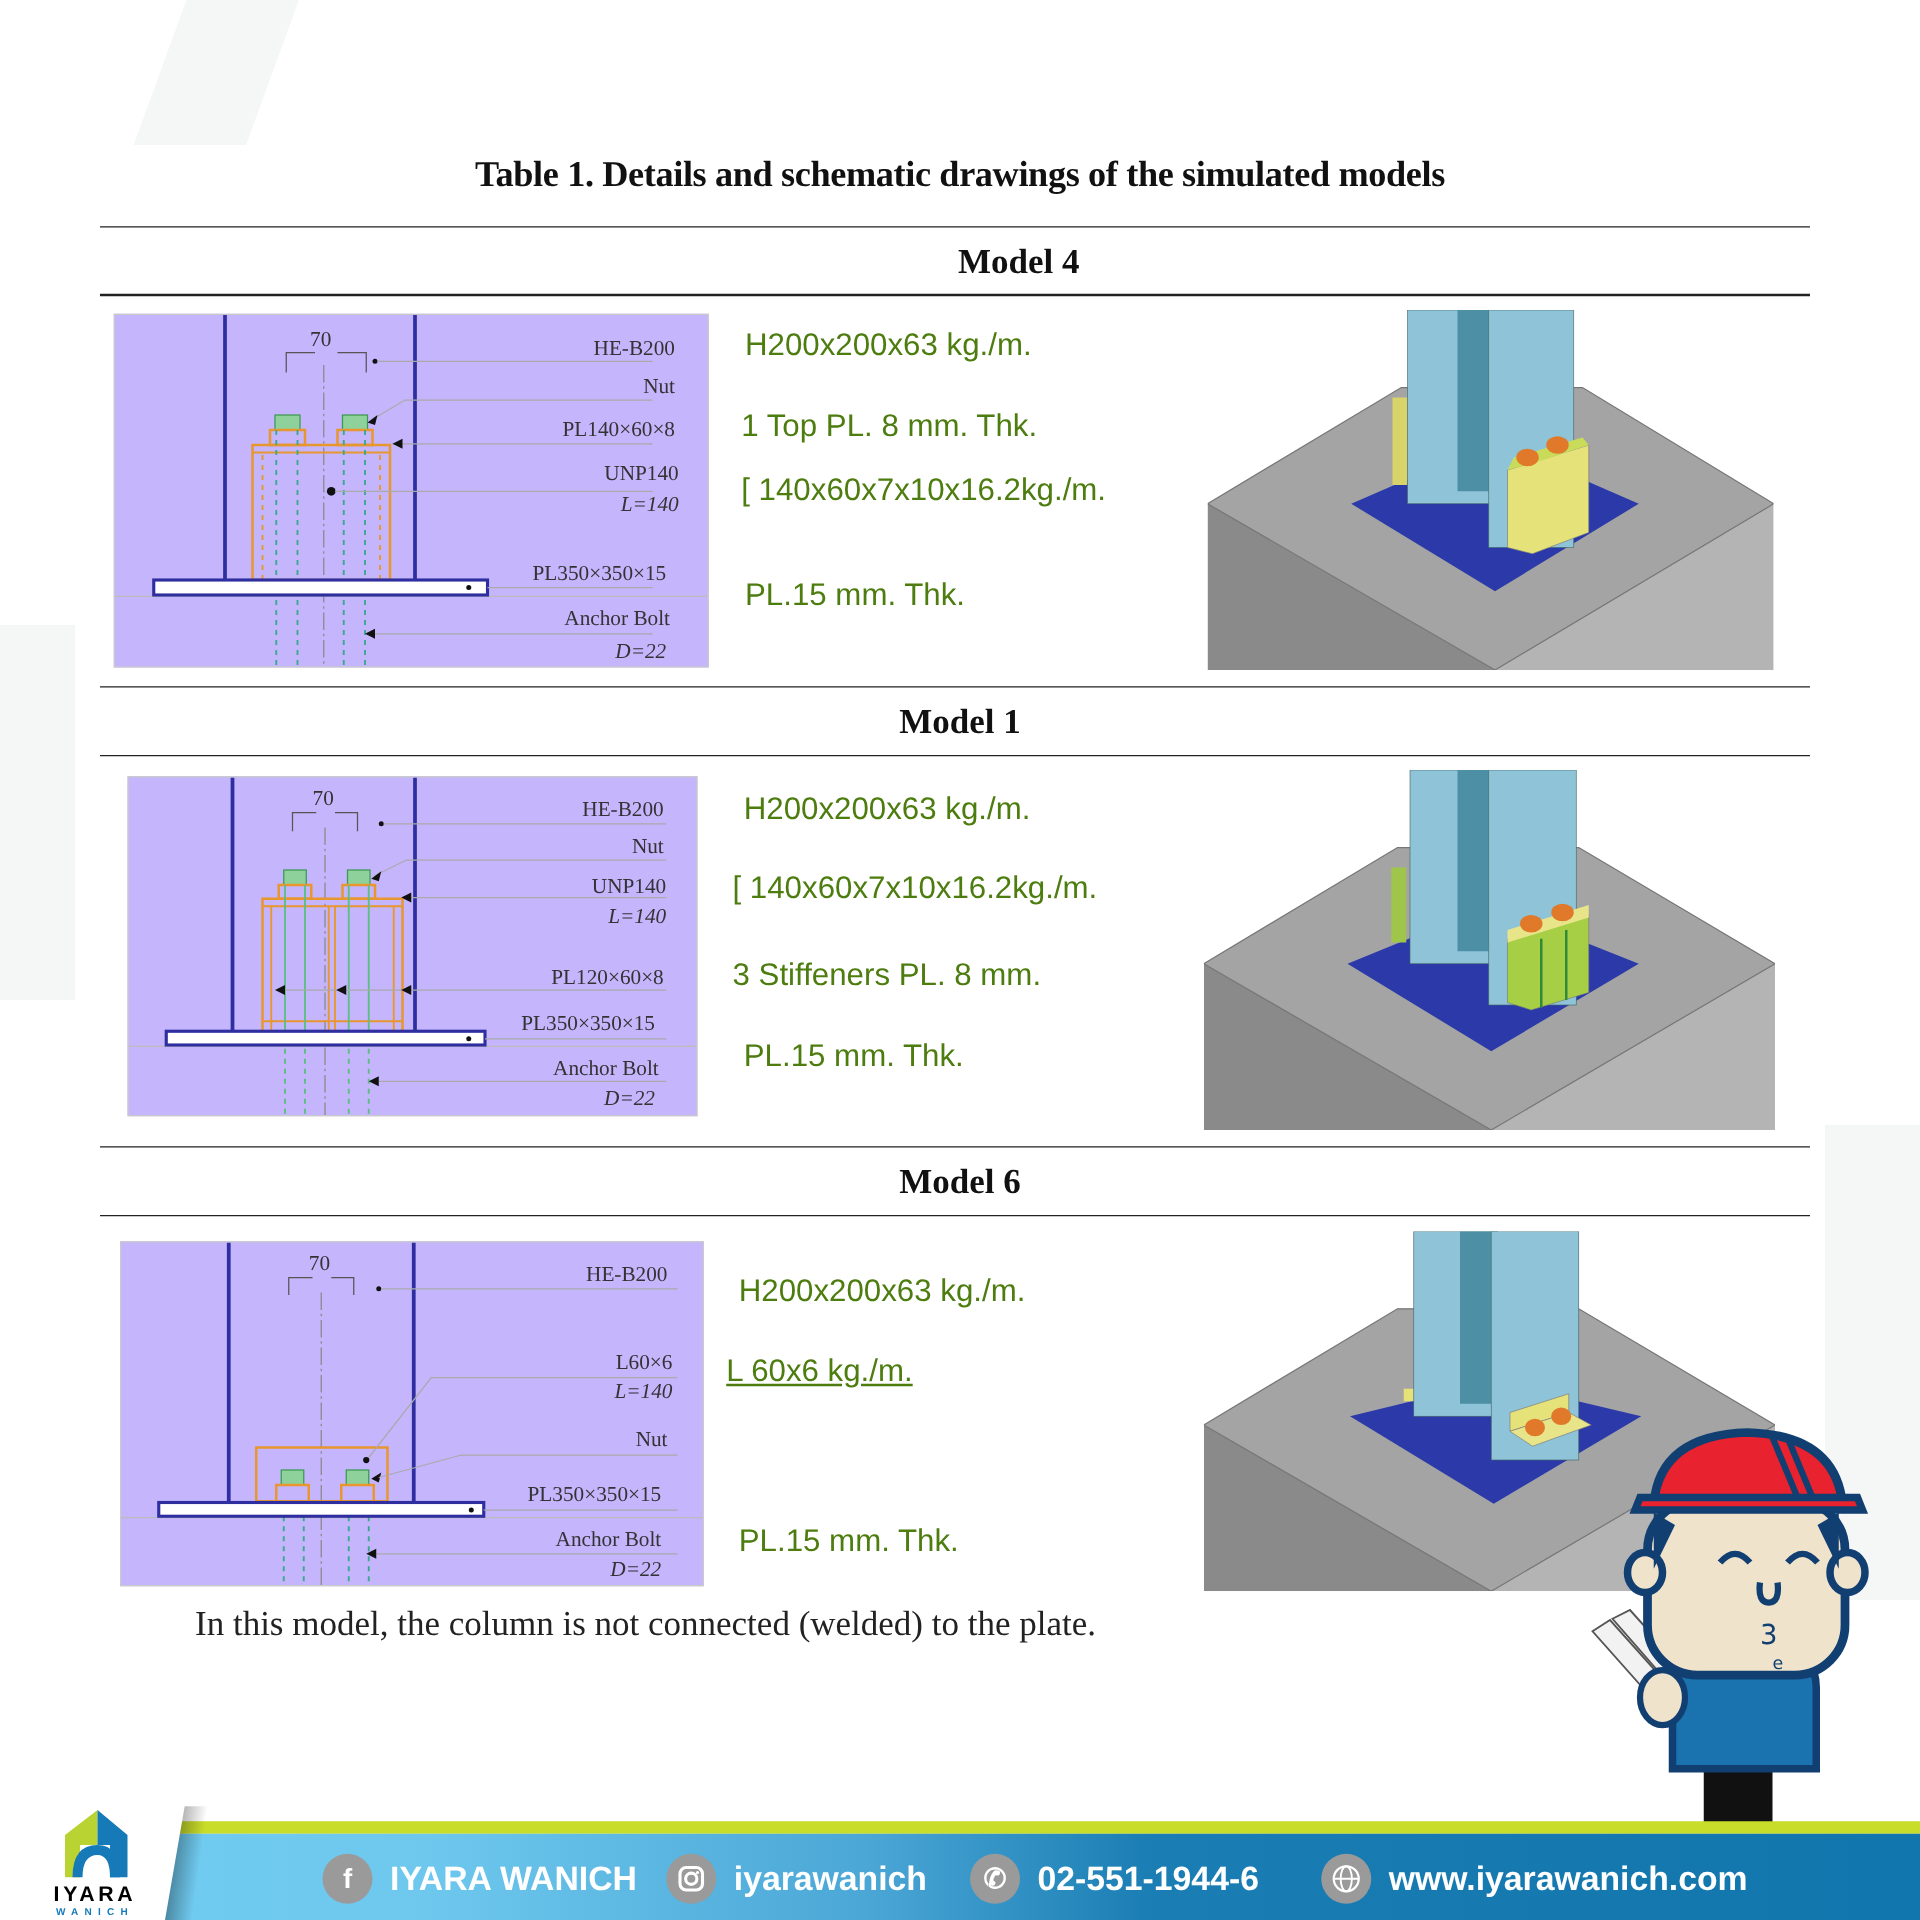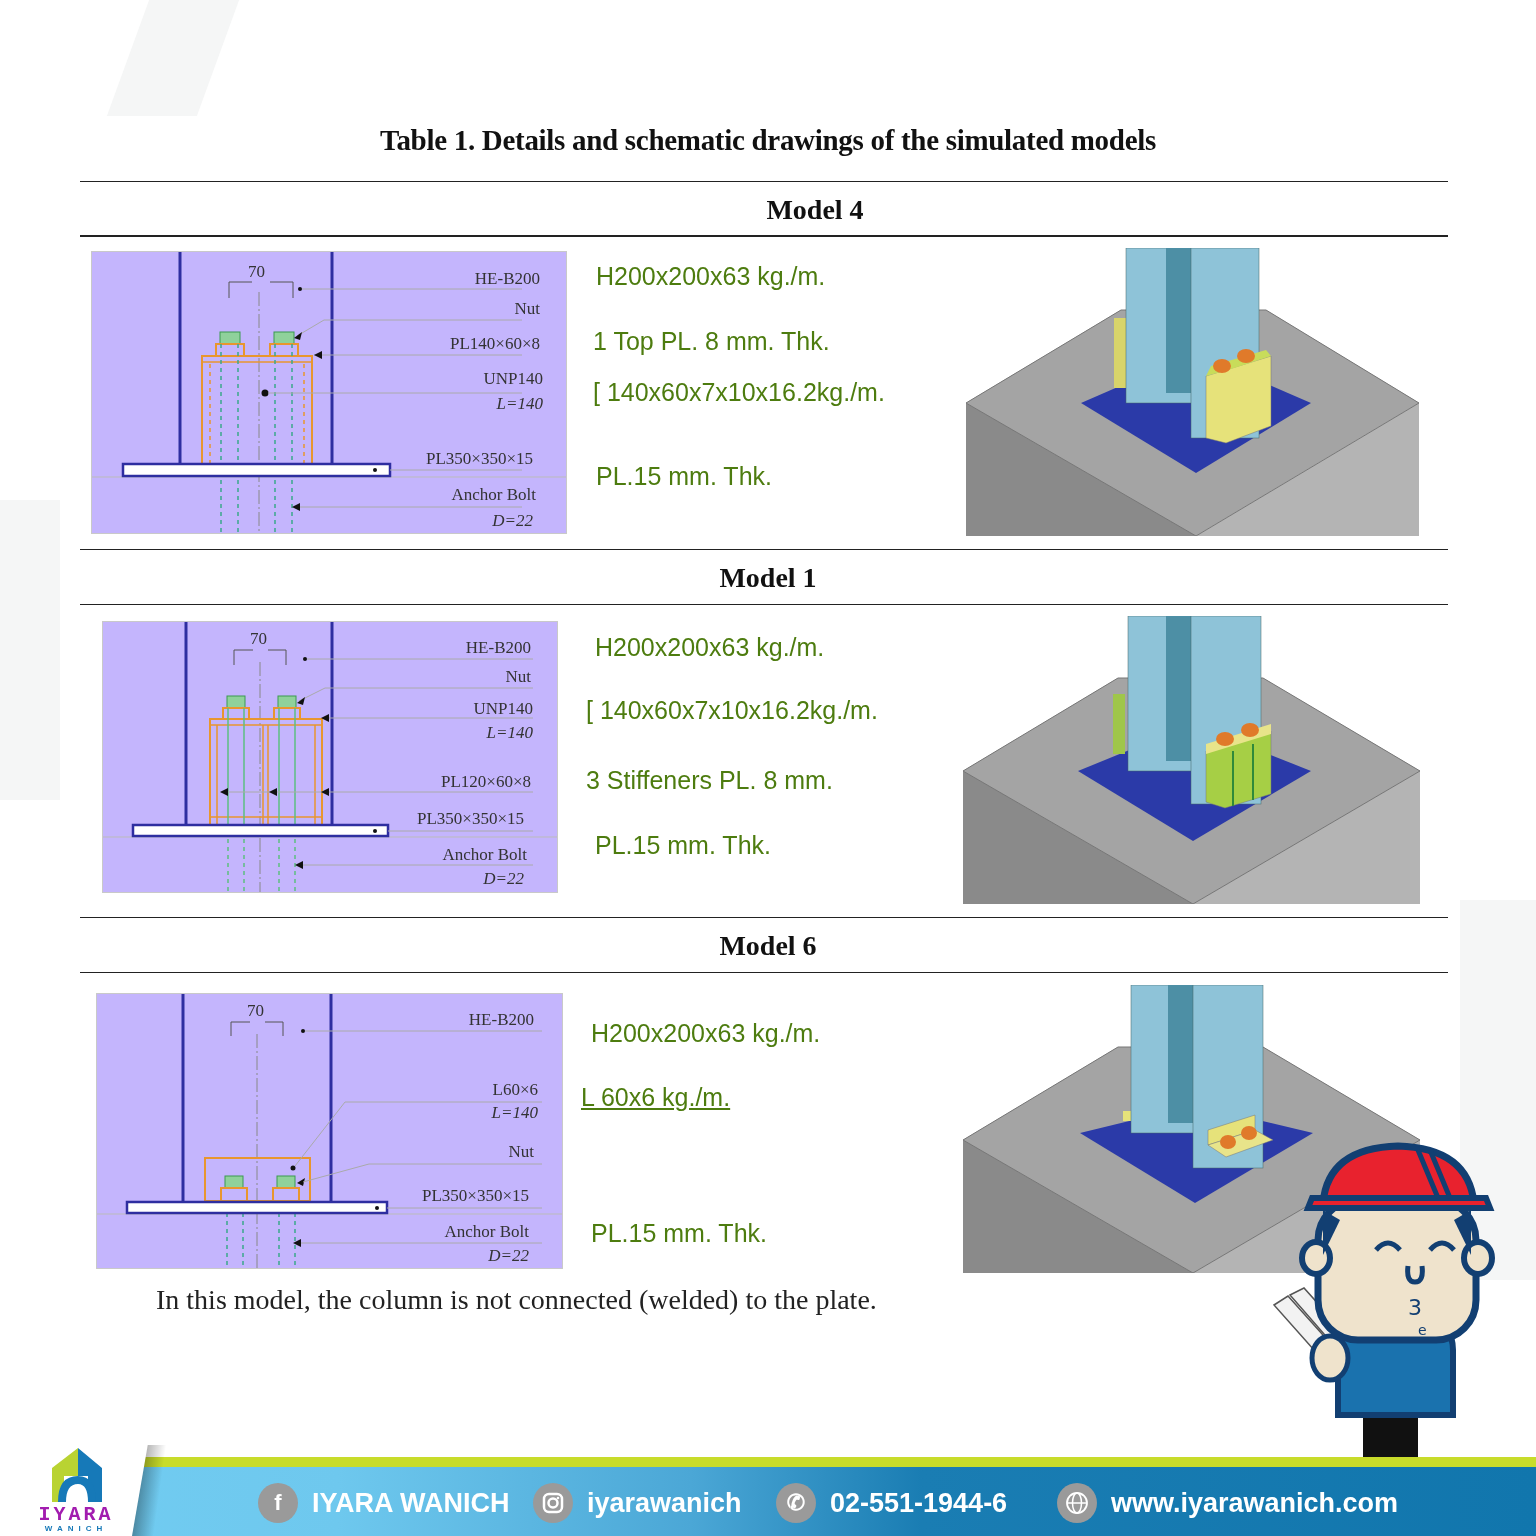--- a/index.html
+++ b/index.html
@@ -291,21 +291,21 @@
 <div class="footer-bar"></div>
 <div class="logo-shadow"></div>
 <div class="logo-panel"></div>
 
 <div style="position:absolute;left:26px;top:1446px;width:100px;height:84px;">
   <svg width="100" height="56" viewBox="0 0 100 56">
     <polygon points="26,56 26,22 52,2 52,30 38,30 38,56" fill="#b9d332"></polygon>
     <polygon points="52,2 76,22 76,56 62,56 62,30 52,30" fill="#1679b8"></polygon>
     <path d="M32,56 Q32,30 52,30 Q70,30 70,56 L62,56 Q62,38 52,38 Q40,38 40,56 Z" fill="#1679b8"></path>
   </svg>
-  <div style="font-family:Liberation Mono, monospace;font-weight:bold;color:#a21caf;font-size:20px;letter-spacing:3px;text-align:center;line-height:18px;">IYARA</div>
+  <div style="font-family:Liberation Sans, sans-serif;font-weight:bold;color:#000000;font-size:17px;letter-spacing:3px;text-align:center;line-height:18px;">IYARA</div>
   <div style="font-family:'Liberation Sans',sans-serif;font-weight:bold;color:#1679b8;font-size:8px;letter-spacing:5px;text-align:center;line-height:10px;">WANICH</div>
 </div>
 
 <div class="f-item" style="left:258px;">
   <span class="f-circle">f</span>
   <span>IYARA WANICH</span>
 </div>
 <div class="f-item" style="left:533px;">
   <span class="f-circle">
     <svg width="22" height="22" viewBox="0 0 22 22">

